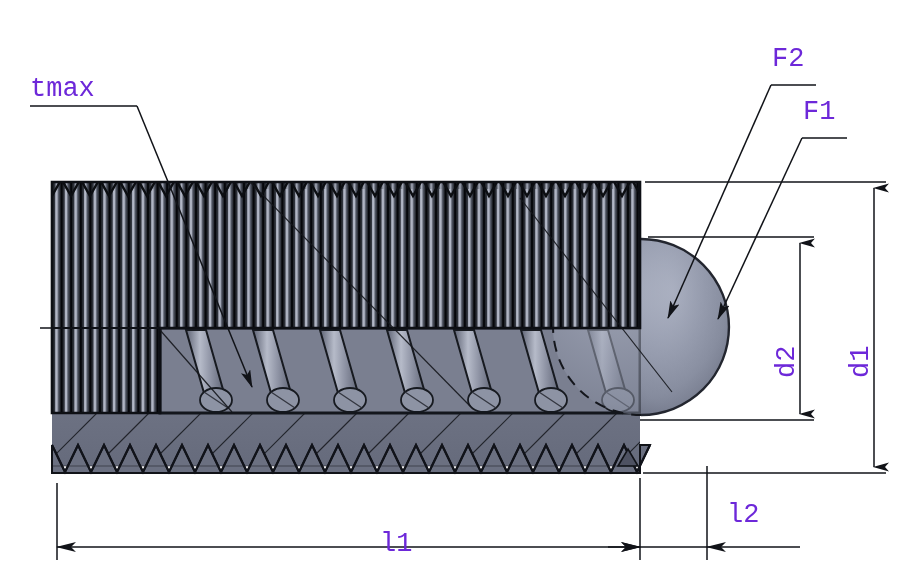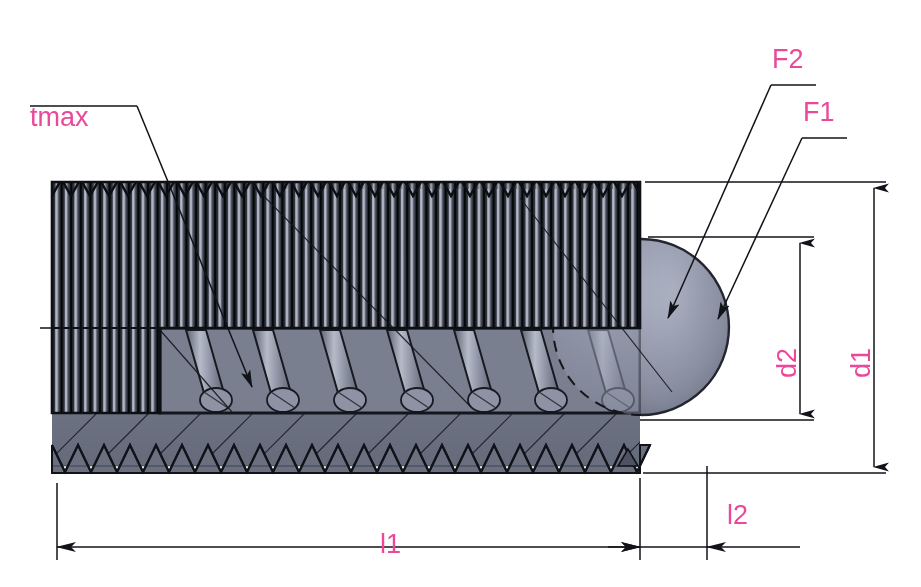--- a/index.html
+++ b/index.html
@@ -1,21 +1,21 @@
 <!DOCTYPE html>
 <html><head>
 <meta charset="utf-8">
 <style>
   html,body{margin:0;padding:0;background:#ffffff;}
   body{width:921px;height:587px;overflow:hidden;
        font-family:"Liberation Sans", sans-serif;}
   #stage{position:relative;width:921px;height:587px;background:#fff;}
   svg.layer{position:absolute;left:0;top:0;width:921px;height:587px;}
-  .dimtext{position:absolute;font-family:Liberation Sans, sans-serif;
-           font-size:27px;color:#ec4899;white-space:nowrap;letter-spacing:0px;}
+  .dimtext{position:absolute;font-family:Liberation Mono, monospace;
+           font-size:27px;color:#6d28d9;white-space:nowrap;letter-spacing:0px;}
   .rot90{transform:rotate(-90deg);transform-origin:left top;}
 </style>
 </head>
 <body>
 
 <div id="stage">
 
   <svg class="layer" viewBox="0 0 921 587">
     <defs>
       <linearGradient id="gBody" x1="0" y1="0" x2="0" y2="1">
@@ -417,21 +417,21 @@
 
       <g>
         <line x1="707" y1="466" x2="707" y2="560"></line>
         <line x1="640" y1="547" x2="707" y2="547"></line>
         <line x1="608" y1="547" x2="640" y2="547" marker-end="url(#arrR)"></line>
         <line x1="800" y1="547" x2="707" y2="547" marker-end="url(#arrR)"></line>
       </g>
     </g>
   </svg>
 
-  <div class="dimtext" style="left:30px;  top:74px;margin-top:28px;">tmax</div>
+  <div class="dimtext" style="left:30px;  top:74px;">tmax</div>
 
   <div class="dimtext" style="left:772px; top:44px;">F2</div>
 
   <div class="dimtext" style="left:803px; top:97px;">F1</div>
 
   <div class="dimtext rot90" style="left:772px; top:378px;">d2</div>
 
   <div class="dimtext rot90" style="left:846px; top:378px;">d1</div>
 
   <div class="dimtext" style="left:380px; top:529px;">l1</div>

